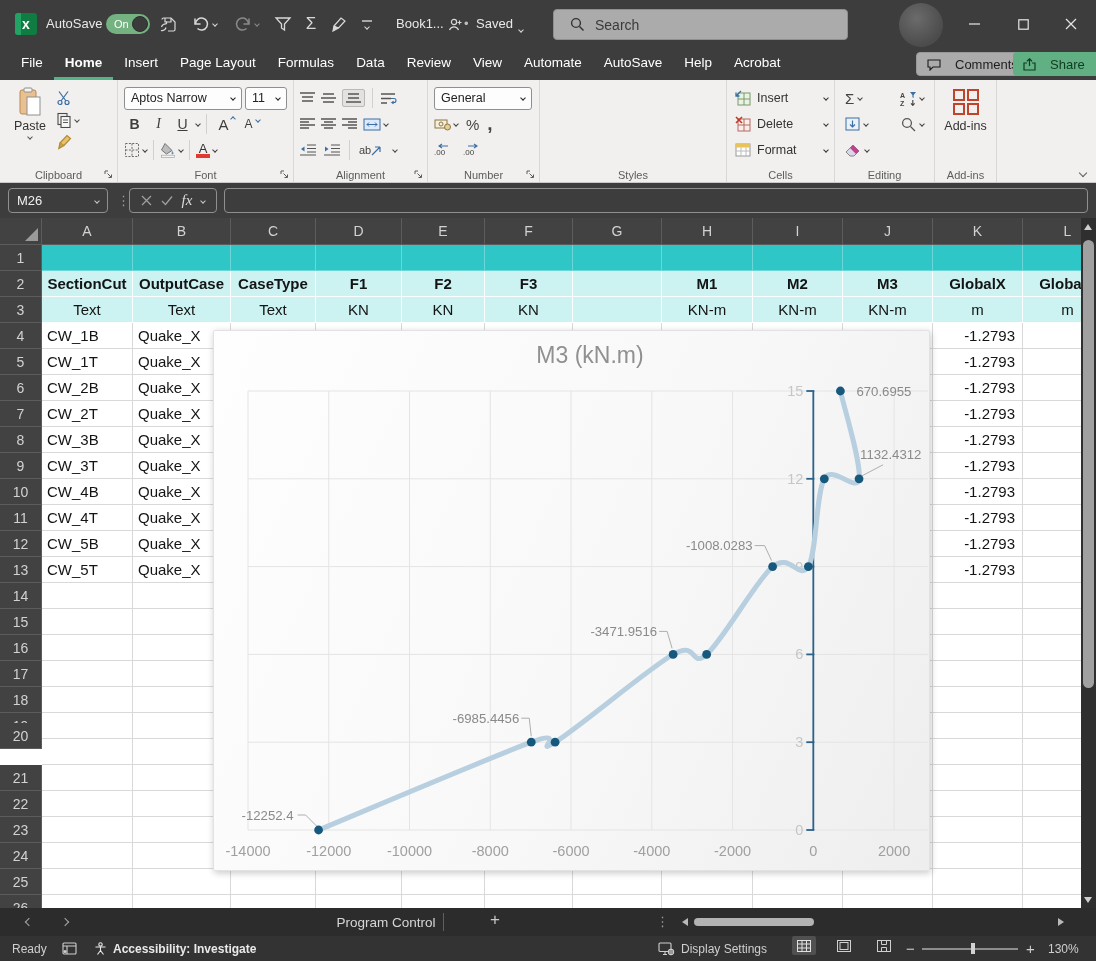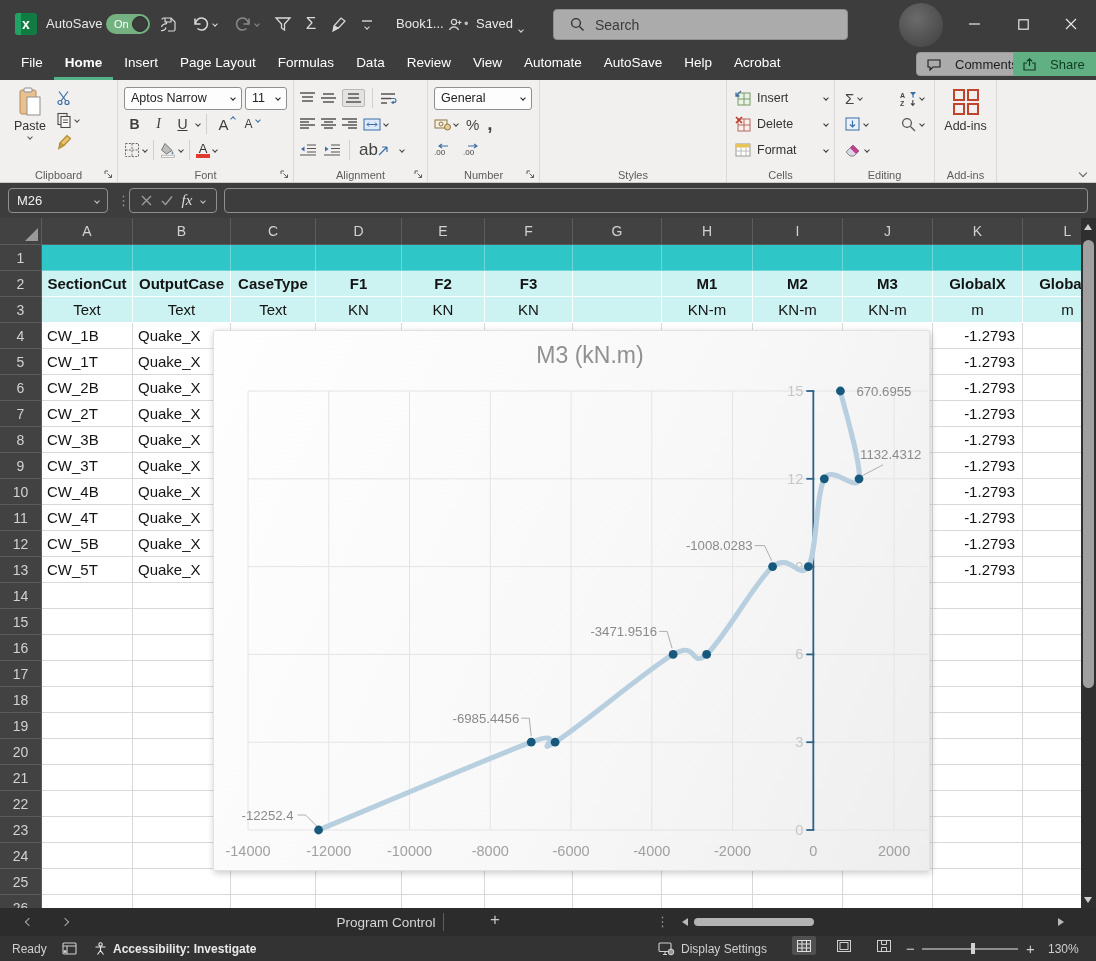--- a/index.html
+++ b/index.html
@@ -358,21 +358,21 @@
       <div class="rrow" style="gap:8px">
         <svg width="16" height="12" viewBox="0 0 16 12">
             <path d="M7 1 h9 M7 4.5 h9 M7 8 h9 M0 11 h16" stroke="#555" stroke-width="1.2"></path>
             <path d="M4.5 2.5 v5 l-3.5-2.5 Z" fill="#3a6ea5"></path>
           </svg>
         <svg width="16" height="12" viewBox="0 0 16 12">
             <path d="M7 1 h9 M7 4.5 h9 M7 8 h9 M0 11 h16" stroke="#555" stroke-width="1.2"></path>
             <path d="M1 2.5 v5 l3.5-2.5 Z" fill="#3a6ea5"></path>
           </svg>
         <span class="vsep" style="margin:0 1px"></span>
-        <span style="display:flex;align-items:center;gap:11px;font-size:17px;color:#444">
+        <span style="display:flex;align-items:center;gap:11px;font-size:11px;color:#444">
           <span style="display:inline-flex;align-items:center">
             <span>ab</span>
             <svg width="11" height="11" viewBox="0 0 11 11">
                 <path d="M1 10 L9 2 M9 2 v5 M9 2 h-5" stroke="#3a6ea5" fill="none" stroke-width="1.2"></path>
               </svg>
           </span>
           <span class="chv sm"></span>
         </span>
       </div>
       <span class="glabel">Alignment</span>
@@ -563,21 +563,21 @@
       <div class="rowhdr" style="left: 0px; top: 261px; width: 42px; height: 26px;">10</div>
       <div class="rowhdr" style="left: 0px; top: 287px; width: 42px; height: 26px;">11</div>
       <div class="rowhdr" style="left: 0px; top: 313px; width: 42px; height: 26px;">12</div>
       <div class="rowhdr" style="left: 0px; top: 339px; width: 42px; height: 26px;">13</div>
       <div class="rowhdr" style="left: 0px; top: 365px; width: 42px; height: 26px;">14</div>
       <div class="rowhdr" style="left: 0px; top: 391px; width: 42px; height: 26px;">15</div>
       <div class="rowhdr" style="left: 0px; top: 417px; width: 42px; height: 26px;">16</div>
       <div class="rowhdr" style="left: 0px; top: 443px; width: 42px; height: 26px;">17</div>
       <div class="rowhdr" style="left: 0px; top: 469px; width: 42px; height: 26px;">18</div>
       <div class="rowhdr" style="left: 0px; top: 495px; width: 42px; height: 26px;">19</div>
-      <div class="rowhdr" style="left: 0px; top: 521px; width: 42px; height: 26px;">20</div>
+      <div class="rowhdr" style="left: 0px; top: 505px; width: 42px; height: 26px;">20</div>
       <div class="rowhdr" style="left: 0px; top: 547px; width: 42px; height: 26px;">21</div>
       <div class="rowhdr" style="left: 0px; top: 573px; width: 42px; height: 26px;">22</div>
       <div class="rowhdr" style="left: 0px; top: 599px; width: 42px; height: 26px;">23</div>
       <div class="rowhdr" style="left: 0px; top: 625px; width: 42px; height: 26px;">24</div>
       <div class="rowhdr" style="left: 0px; top: 651px; width: 42px; height: 26px;">25</div>
       <div class="rowhdr" style="left: 0px; top: 677px; width: 42px; height: 26px;">26</div>
       <div class="cell" style="left: 42px; top: 27px; width: 91px; height: 26px; background: rgb(46, 198, 198); border-right: 1px solid rgba(255, 255, 255, 0.3); border-bottom: 1px solid rgba(255, 255, 255, 0.3); justify-content: flex-start; font-weight: normal; padding: 0px 5px; color: rgb(20, 20, 20);"></div>
       <div class="cell" style="left: 133px; top: 27px; width: 98px; height: 26px; background: rgb(46, 198, 198); border-right: 1px solid rgba(255, 255, 255, 0.3); border-bottom: 1px solid rgba(255, 255, 255, 0.3); justify-content: flex-start; font-weight: normal; padding: 0px 5px; color: rgb(20, 20, 20);"></div>
       <div class="cell" style="left: 231px; top: 27px; width: 85px; height: 26px; background: rgb(46, 198, 198); border-right: 1px solid rgba(255, 255, 255, 0.3); border-bottom: 1px solid rgba(255, 255, 255, 0.3); justify-content: flex-start; font-weight: normal; padding: 0px 5px; color: rgb(20, 20, 20);"></div>
       <div class="cell" style="left: 316px; top: 27px; width: 86px; height: 26px; background: rgb(46, 198, 198); border-right: 1px solid rgba(255, 255, 255, 0.3); border-bottom: 1px solid rgba(255, 255, 255, 0.3); justify-content: flex-start; font-weight: normal; padding: 0px 5px; color: rgb(20, 20, 20);"></div>

